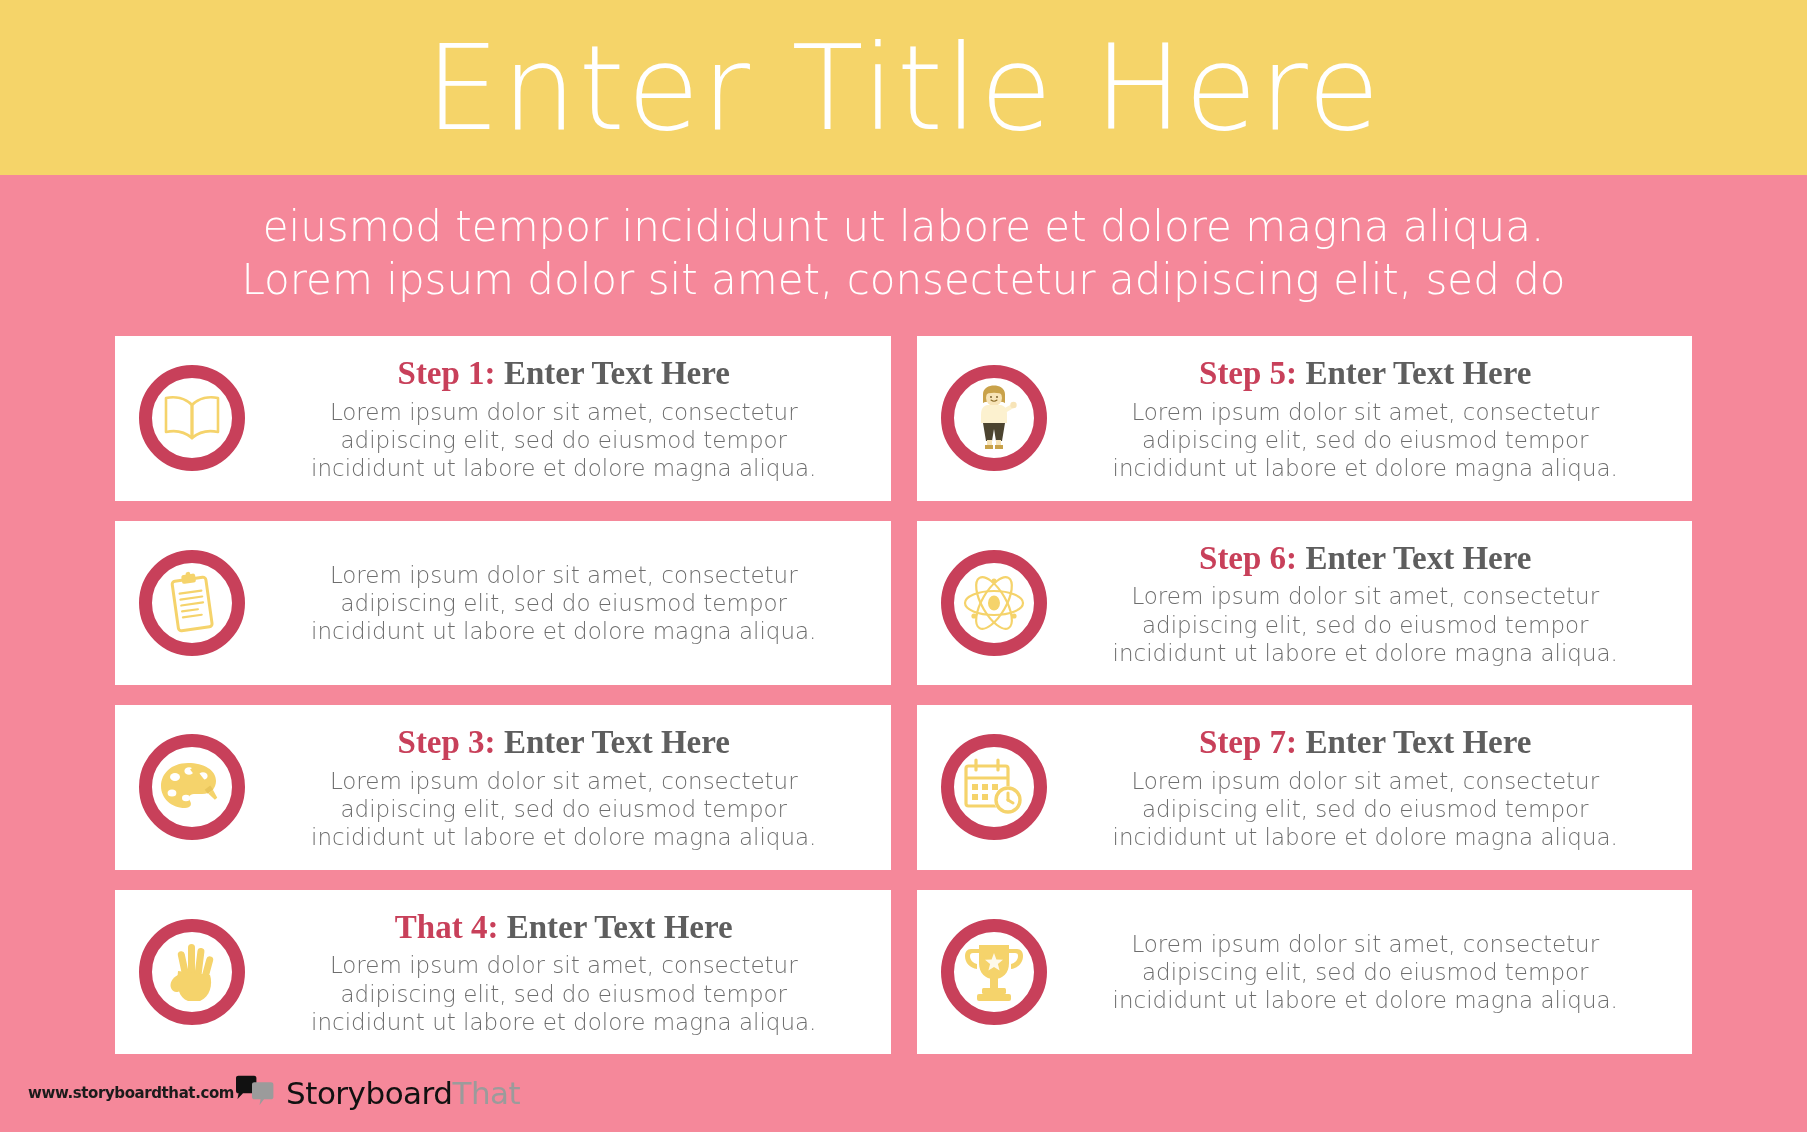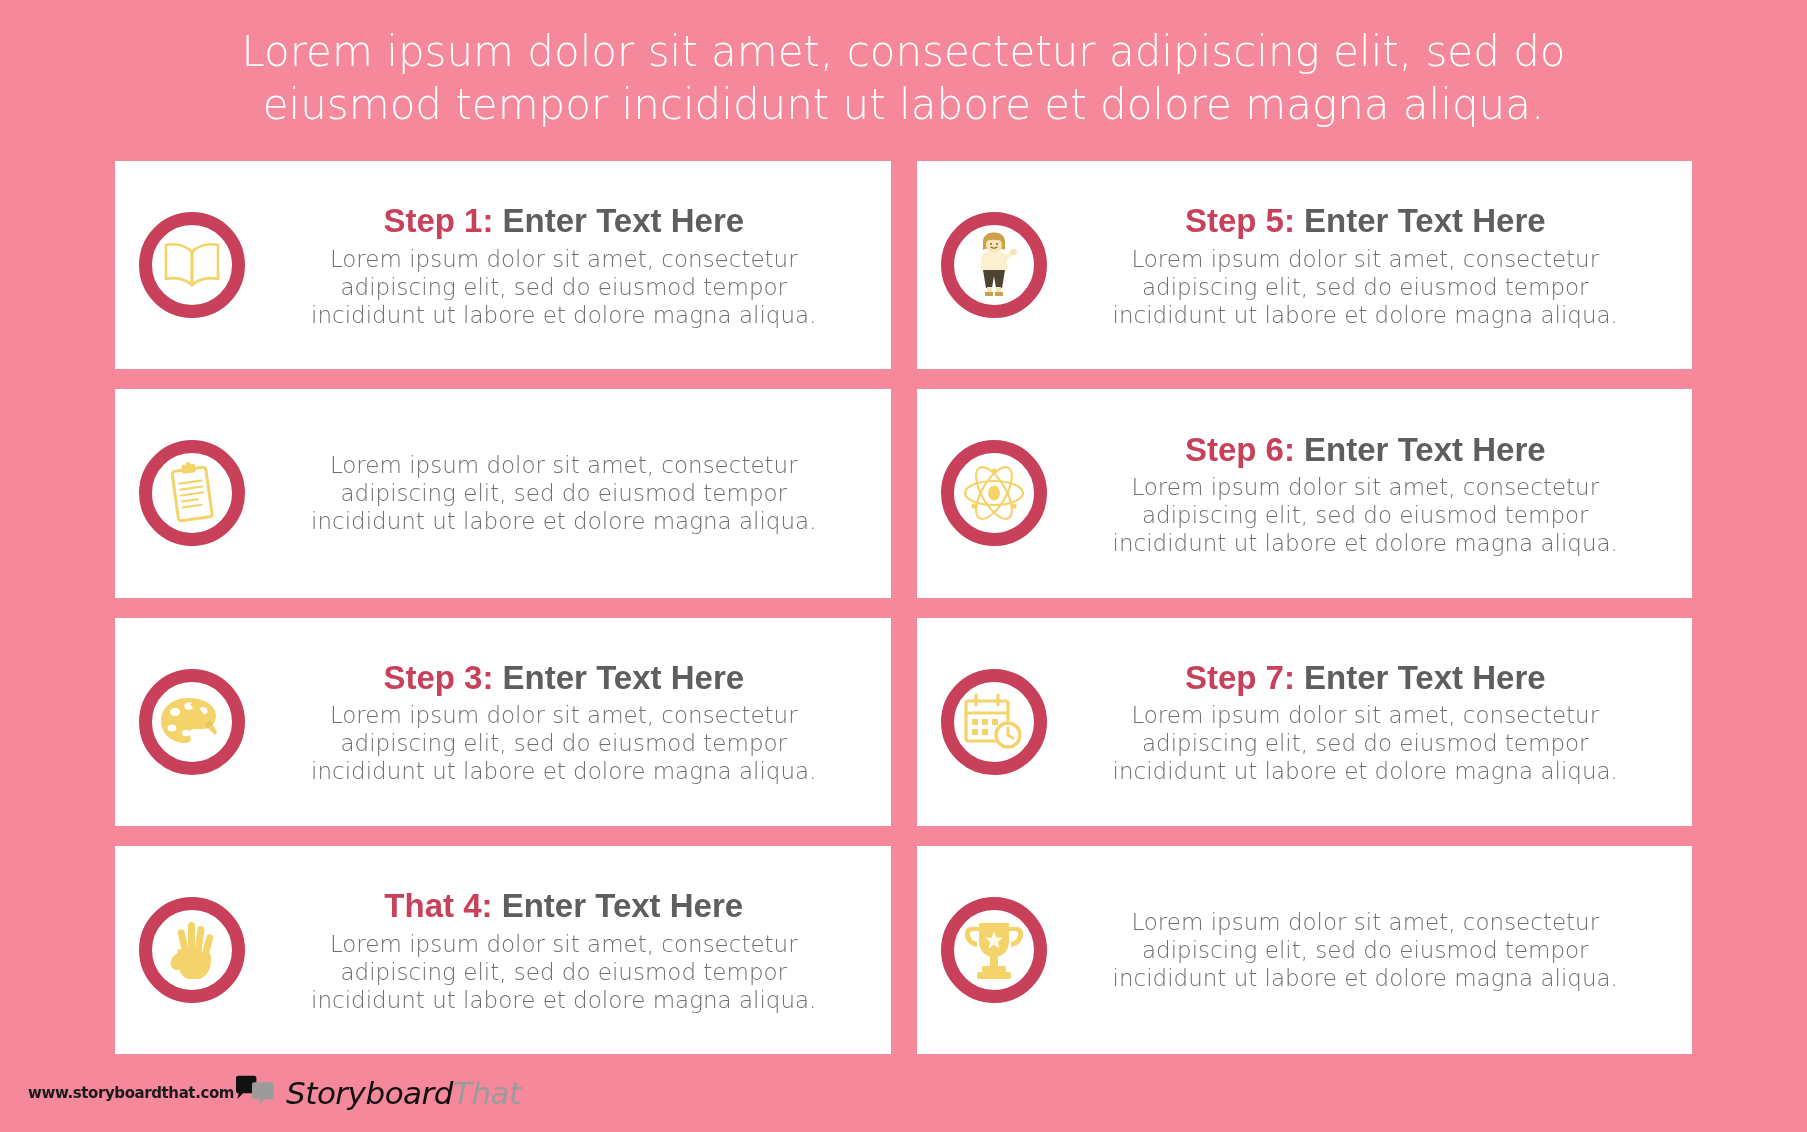--- a/index.html
+++ b/index.html
@@ -78,21 +78,21 @@
   }
   .icon-circle svg { display:block; }
 
   
   .card-text {
     flex:1 1 auto;
     text-align:center;
     padding-right:6px;
   }
   .card-heading {
-    font-family:Liberation Sans, sans-serif;
+    font-family:Liberation Serif, serif;
     font-size:33px;
     font-weight:bold;
     line-height:1.2;
     margin-bottom:4px;
     white-space:nowrap;
   }
   .step-label { color:#C8405A; }
   .step-title { color:#5E5E5E; }
   .card-body {
     font-family:"DejaVu Sans", sans-serif;
@@ -111,39 +111,42 @@
     padding:0 60px 0 28px;
   }
   .footer-url {
     font-family:"DejaVu Sans", sans-serif;
     font-weight:bold;
     font-size:15px;
     color:#1B1B1B;
     letter-spacing:-0.4px;
   }
   .logo {
-    display:flex; align-items:center; gap:10px;font-style:italic;
+    display:flex; align-items:center; gap:10px;
   }
   .logo-text {
     font-family:"DejaVu Sans", sans-serif;
     font-size:31px;
     letter-spacing:-0.5px;
   }
   .logo-sb { color:#111111; }
   .logo-that { color:#9B9B9B; }
 </style>
 </head>
 <body>
 
 <div class="poster">
 
+  <div class="header">
+    <div class="header-title">Enter Title Here</div>
+  </div>
 
   <div class="subtitle-wrap">
+    <div class="subtitle">eiusmod tempor incididunt ut labore et dolore magna aliqua.</div>
     <div class="subtitle">Lorem ipsum dolor sit amet, consectetur adipiscing elit, sed do</div>
-    <div class="subtitle">eiusmod tempor incididunt ut labore et dolore magna aliqua.</div>
   </div>
 
   <div class="grid">
 
     <div class="card">
       <div class="icon-circle">
         <span>
           <svg width="62" height="52" viewBox="0 0 62 52">
             <g fill="none" stroke="#F5D36B" stroke-width="2.6" stroke-linejoin="round" stroke-linecap="round">
               <path d="M31 13 C24 6 14 4 5 6 L5 40 C14 38 24 40 31 46 Z"></path>

